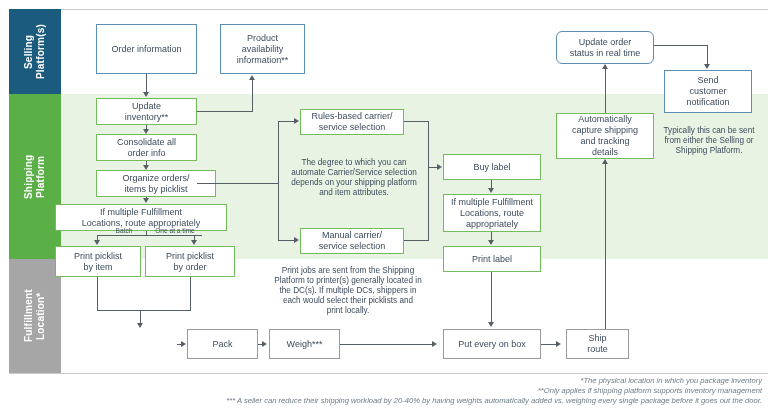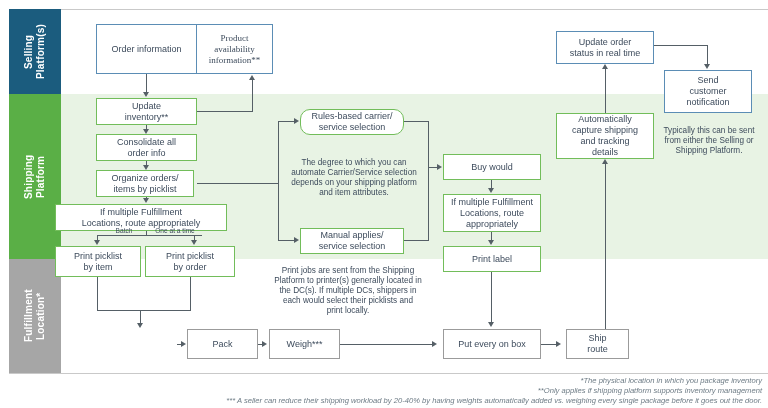--- a/index.html
+++ b/index.html
@@ -107,61 +107,61 @@
     <div class="lane-label">Shipping
 Platform</div>
   </div>
   <div class="lane" id="lane-fulfill">
     <div class="lane-label">Fulfillment
 Location*</div>
   </div>
 
   <div class="node n-blue" style="left:96px; top:24px; width:101px; height:50px;">Order information</div>
 
-  <div class="node n-blue" style="left:196px; top:24px; width:77px; height:50px;font-family:Liberation Serif, serif;">Product
+  <div class="node n-blue" style="left:220px; top:24px; width:85px; height:50px;">Product
 availability
 information**</div>
 
-  <div class="node n-blue" style="left:556px; top:31px; width:98px; height:33px;">Update order
+  <div class="node n-blue" style="left:556px; top:31px; width:98px; height:33px;border-radius:6px;">Update order
 status in real time</div>
 
   <div class="node n-blue" style="left:664px; top:70px; width:88px; height:43px;">Send
 customer
 notification</div>
 
   <div class="node n-green" style="left:96px; top:134px; width:101px; height:27px;">Consolidate all
 order info</div>
 
   <div class="node n-green" style="left:96px; top:98px; width:101px; height:27px;">Update
 inventory**</div>
 
-  <div class="node n-green" style="left:96px; top:170px; width:98px; height:27px;">Organize orders/
+  <div class="node n-green" style="left:96px; top:170px; width:120px; height:27px;">Organize orders/
 items by picklist</div>
 
   <div class="node n-green" style="left:55px; top:204px; width:172px; height:27px;">If multiple Fulfillment
 Locations, route appropriately</div>
 
   <div class="node n-green" style="left:55px; top:246px; width:86px; height:31px;">Print picklist
 by item</div>
 
   <div class="node n-green" style="left:145px; top:246px; width:90px; height:31px;">Print picklist
 by order</div>
 
-  <div class="node n-green" style="left:300px; top:109px; width:104px; height:26px;border-radius:10px;">Rules-based carrier/
+  <div class="node n-green" style="left:300px; top:109px; width:104px; height:26px;">Rules-based carrier/
 service selection</div>
 
-  <div class="node n-green" style="left:300px; top:228px; width:104px; height:26px;">Manual applies/
+  <div class="node n-green" style="left:300px; top:228px; width:104px; height:26px;">Manual carrier/
 service selection</div>
 
   <div class="note" style="left:280px; top:158px; width:148px;">The degree to which you can
 automate Carrier/Service selection
 depends on your shipping platform
 and item attributes.</div>
 
-  <div class="node n-green" style="left:443px; top:154px; width:98px; height:26px;">Buy would</div>
+  <div class="node n-green" style="left:443px; top:154px; width:98px; height:26px;">Buy label</div>
 
   <div class="node n-green" style="left:443px; top:194px; width:98px; height:38px;">If multiple Fulfillment
 Locations, route
 appropriately</div>
 
   <div class="node n-green" style="left:443px; top:246px; width:98px; height:26px;">Print label</div>
 
   <div class="node n-green" style="left:556px; top:113px; width:98px; height:46px;">Automatically
 capture shipping
 and tracking

